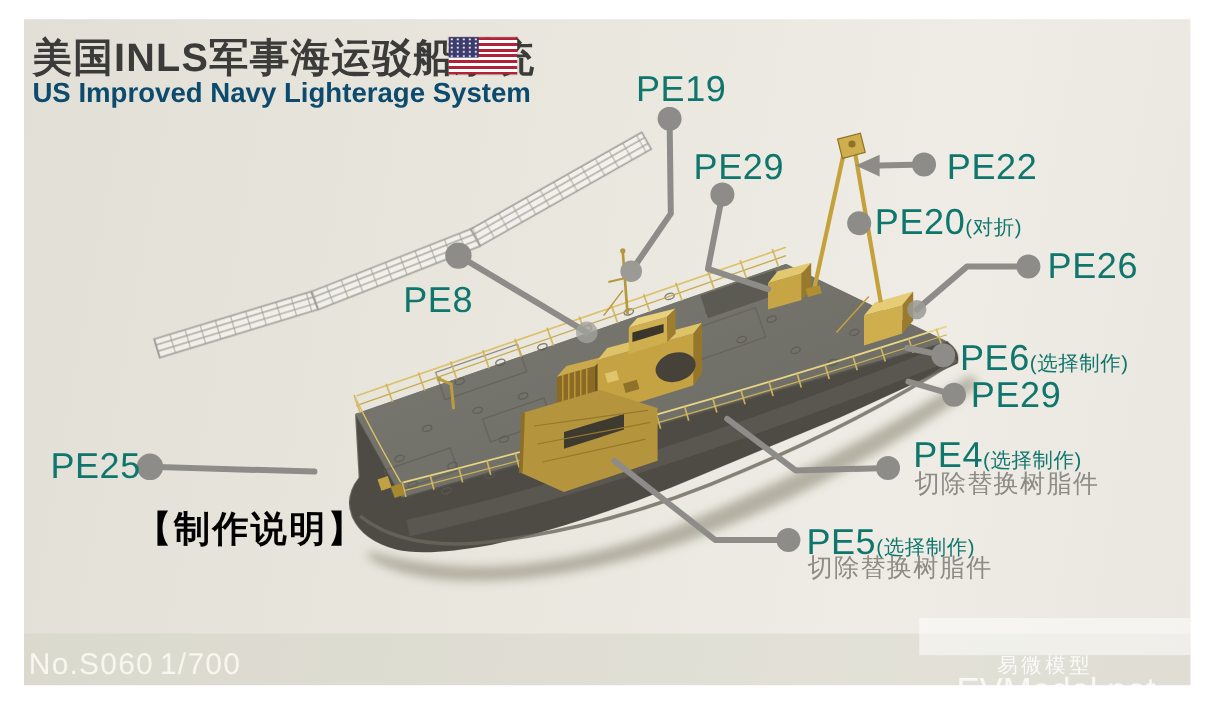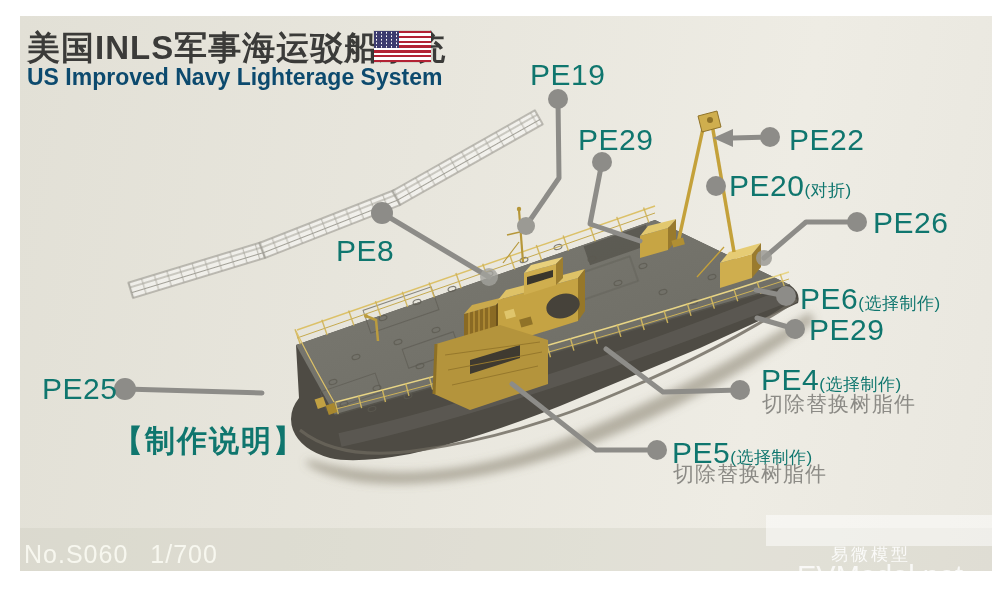--- a/index.html
+++ b/index.html
@@ -42,27 +42,27 @@
     position:absolute;color:#0f766e;font-size:30px;line-height:1.05;
     white-space:nowrap;letter-spacing:.5px;
   }
   .pe-paren{font-size:17px;}
   .pe-note{
     position:absolute;color:#8c8b86;font-size:21px;line-height:1.05;
     white-space:nowrap;letter-spacing:1px;text-align:right;
   }
   .make-note{
     position:absolute;left:113px;top:421px;font-size:30px;font-weight:bold;
-    color:#0f766e;letter-spacing:2px;white-space:nowrap;
+    color:#000000;letter-spacing:2px;white-space:nowrap;
   }
   .kit-no{
     position:absolute;left:24px;top:540px;font-size:25px;color:#fafaf2;
     opacity:.92;letter-spacing:1px;white-space:nowrap;
   }
-  .kit-no .scale{margin-left:22px;}
+  .kit-no .scale{margin-left:5px;}
   .wm-site{
     position:absolute;left:797px;top:512px;font-size:29px;
     color:rgba(255,255,255,.78);white-space:nowrap;margin-top:48px;
   }
   .wm-brand{
     position:absolute;left:831px;top:543px;font-size:17px;
     color:rgba(255,255,255,.85);letter-spacing:3px;white-space:nowrap;
   }
 </style>
 </head>

